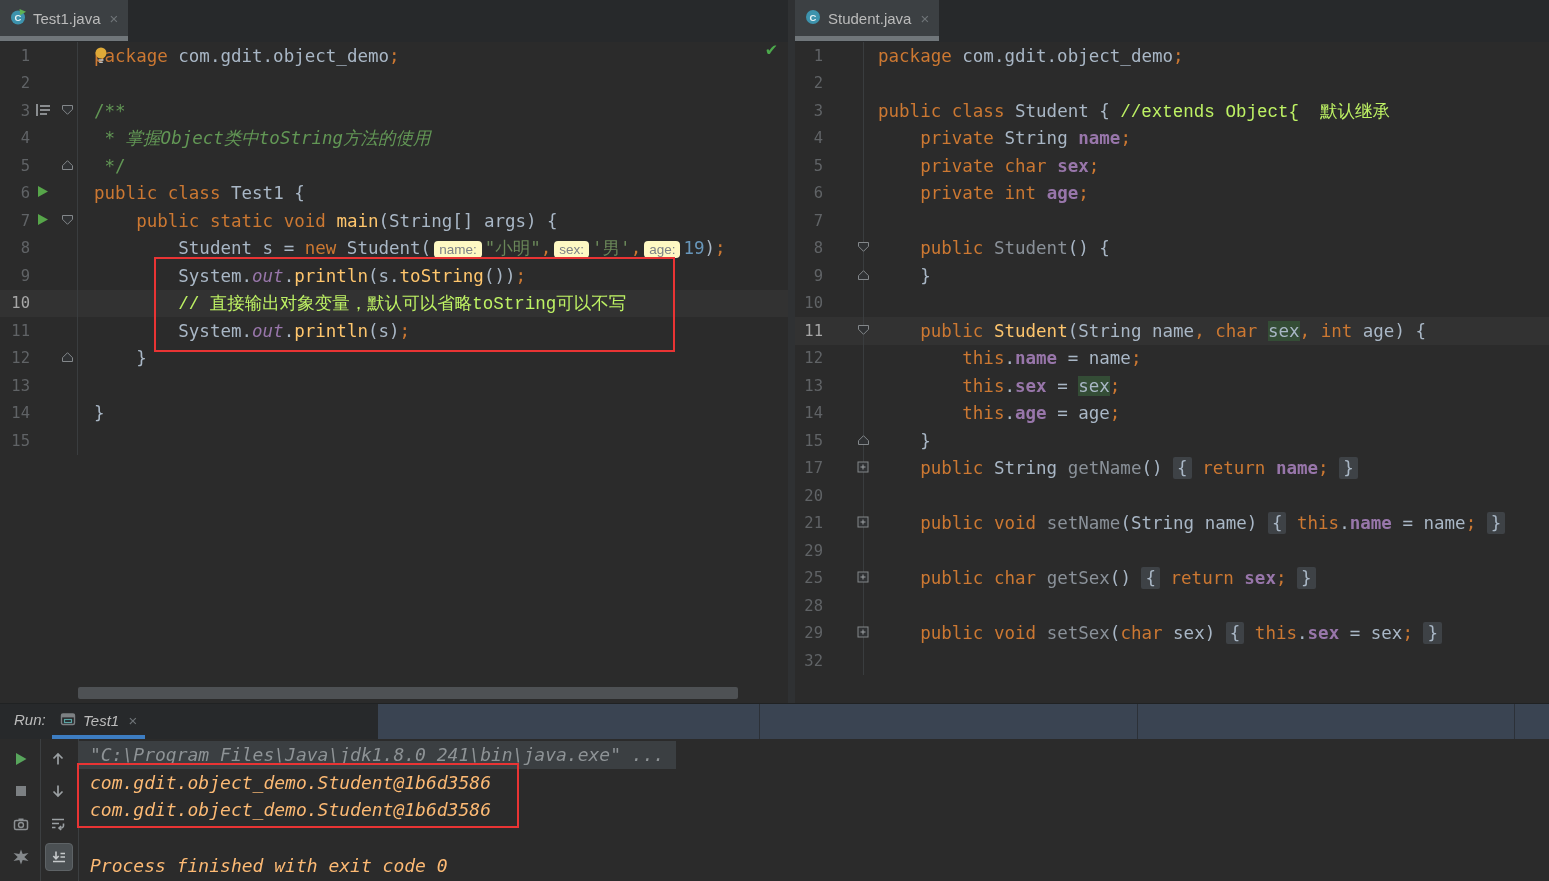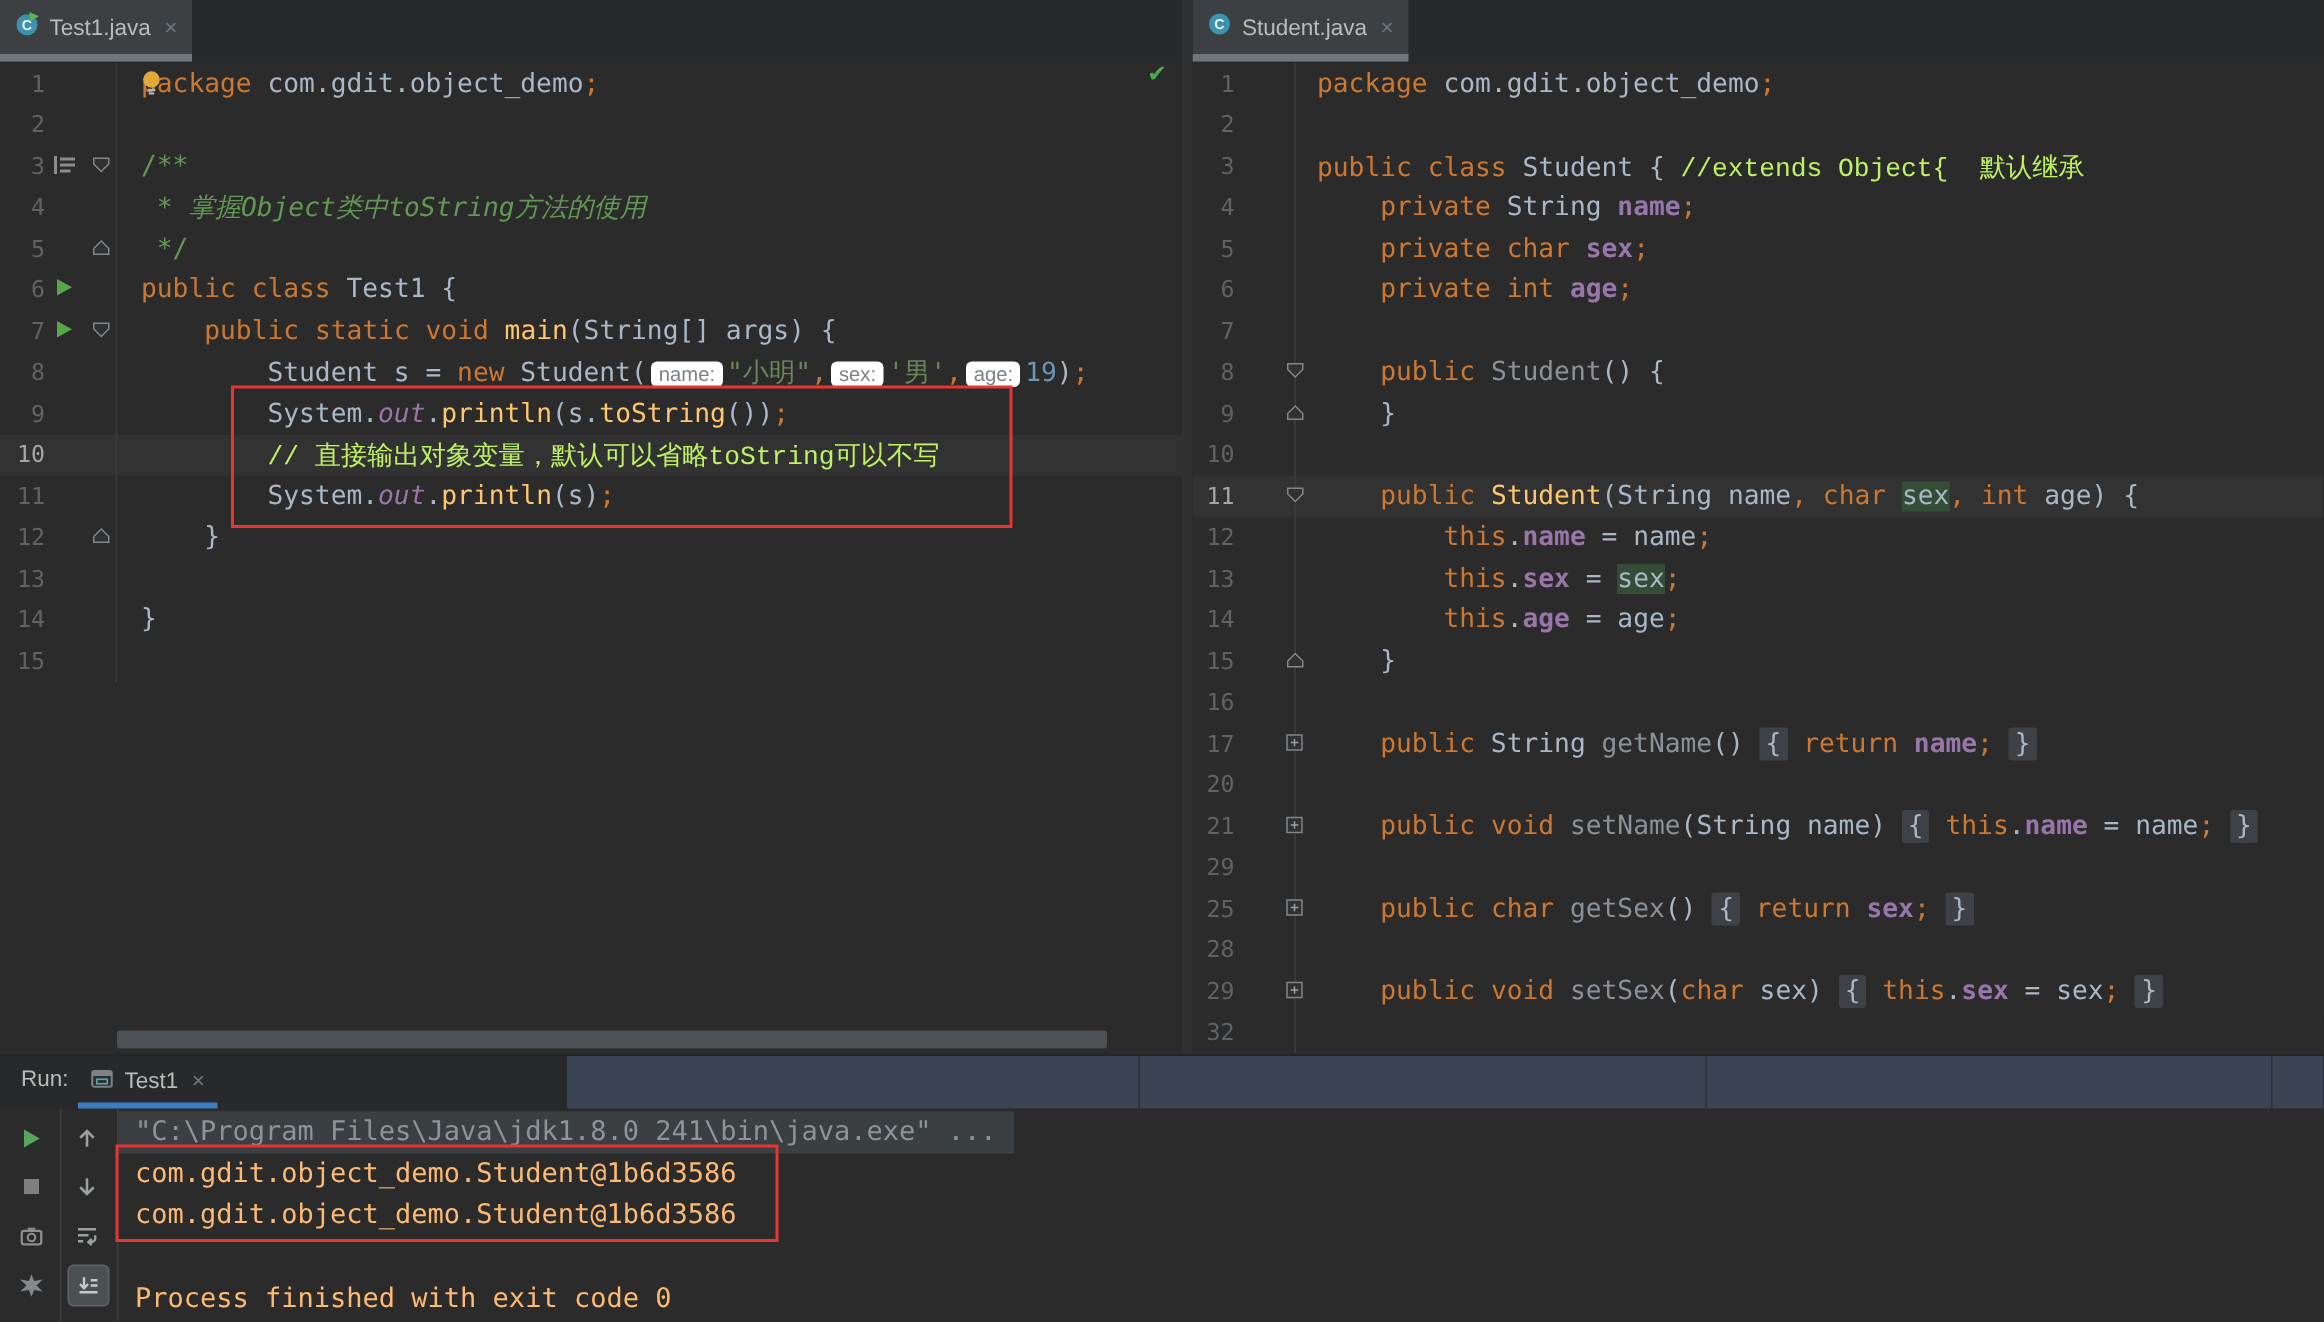--- a/index.html
+++ b/index.html
@@ -43,37 +43,37 @@
   .tk-m{color:#ffc66d;}
   .tk-f{color:#9876aa;font-weight:bold;}
   .tk-fi{color:#9876aa;font-style:italic;}
   .tk-str{color:#6a8759;}
   .tk-num{color:#6897bb;}
   .tk-c{color:#bef264;font-family:Liberation Mono, monospace;}
   .tk-d{color:#629755;}
   .tk-di{color:#629755;font-style:italic;}
   .tk-s{color:#cc7832;}
   .tk-g{color:#8a9199;}
-  .tk-h{background:#ffffff;color:#7e8287;border-radius:4px;padding:1px 5px;font-size:13.5px;
+  .tk-h{background:#fef9c3;color:#7e8287;border-radius:4px;padding:1px 5px;font-size:13.5px;
     margin:0 3px;font-family:"Liberation Sans",sans-serif;}
   .tk-fb{background:#3e4246;color:#a9b7c6;padding:1px 4px;border-radius:2px;}
   .tk-hl{background:#344d36;color:#a9b7c6;}
 
   #left-check{position:absolute;left:766px;top:38px;color:#4ca94c;font-size:18px;font-weight:bold;z-index:4;}
   #left-hscroll{position:absolute;left:78px;top:687px;width:660px;height:12px;background:#4e5154;
     border-radius:2px;z-index:4;}
 
   
   .redrect{position:absolute;border:2px solid #e93434;z-index:9;pointer-events:none;}
   #rect-code{left:154px;top:257px;width:517px;height:91px;}
   #rect-out{left:77px;top:763px;width:438px;height:61px;}
 
   
   #run-panel{position:absolute;left:0;top:703px;width:1549px;height:178px;background:#2b2b2b;
-    border-top:1px solid #202223;}
+    border-top:1px solid #202223;font-style:italic;}
   #run-header{position:absolute;left:0;top:0;width:100%;height:35px;background:#27292b;}
   #run-header .blue{position:absolute;left:378px;right:0;top:0;bottom:0;background:#3a4452;}
   #run-header .vsep{position:absolute;top:0;bottom:0;width:1px;background:#2c3138;}
   #run-label{position:absolute;left:14px;top:7px;color:#bbbbbb;
     font-family:"Liberation Sans",sans-serif;font-size:15px;}
   #run-tab{position:absolute;left:52px;top:2px;height:29px;display:flex;align-items:center;gap:7px;
     padding:0 8px;color:#bbbbbb;font-family:"Liberation Sans",sans-serif;font-size:15px;
     border-bottom:4px solid #3d7dc2;}
   #run-tools{position:absolute;left:0;top:35px;width:79px;bottom:0;}
   #run-tools .vline{position:absolute;top:0;bottom:0;width:1px;background:#3c3f41;}
@@ -174,21 +174,20 @@
         <div class="crow"><div class="gut"><span class="gnum">10</span><span class="gico"></span><span class="gfold"></span></div><div class="code"></div></div>
         <div class="crow cur"><div class="gut"><span class="gnum">11</span><span class="gico"></span><span class="gfold"><span><svg width="13" height="12" viewBox="0 0 13 12">
                   <path d="M1.5 1.5 h10 v3.8 l-5 5 l-5 -5 z" fill="#2f3133" stroke="#83878a"></path>
                 </svg></span></span></div><div class="code"><span class="tk-p">    </span><span class="tk-k">public</span><span class="tk-p"> </span><span class="tk-m">Student</span><span class="tk-p">(String name</span><span class="tk-s">,</span><span class="tk-p"> </span><span class="tk-k">char</span><span class="tk-p"> </span><span class="tk-hl">sex</span><span class="tk-s">,</span><span class="tk-p"> </span><span class="tk-k">int</span><span class="tk-p"> age) {</span></div></div>
         <div class="crow"><div class="gut"><span class="gnum">12</span><span class="gico"></span><span class="gfold"></span></div><div class="code"><span class="tk-p">        </span><span class="tk-k">this</span><span class="tk-p">.</span><span class="tk-f">name</span><span class="tk-p"> = name</span><span class="tk-s">;</span></div></div>
         <div class="crow"><div class="gut"><span class="gnum">13</span><span class="gico"></span><span class="gfold"></span></div><div class="code"><span class="tk-p">        </span><span class="tk-k">this</span><span class="tk-p">.</span><span class="tk-f">sex</span><span class="tk-p"> = </span><span class="tk-hl">sex</span><span class="tk-s">;</span></div></div>
         <div class="crow"><div class="gut"><span class="gnum">14</span><span class="gico"></span><span class="gfold"></span></div><div class="code"><span class="tk-p">        </span><span class="tk-k">this</span><span class="tk-p">.</span><span class="tk-f">age</span><span class="tk-p"> = age</span><span class="tk-s">;</span></div></div>
         <div class="crow"><div class="gut"><span class="gnum">15</span><span class="gico"></span><span class="gfold"><span><svg width="13" height="12" viewBox="0 0 13 12">
                   <path d="M1.5 10.5 h10 v-3.8 l-5 -5 l-5 5 z" fill="#2f3133" stroke="#83878a"></path>
                 </svg></span></span></div><div class="code"><span class="tk-p">    }</span></div></div>
-        <div class="crow"><div class="gut"><span class="gnum">16</span><span class="gico"></span><span class="gfold"></span></div><div class="code"></div></div>
         <div class="crow"><div class="gut"><span class="gnum">17</span><span class="gico"></span><span class="gfold"><span><svg width="12" height="12" viewBox="0 0 12 12">
                   <rect x="1" y="1" width="10" height="10" fill="#2f3133" stroke="#83878a"></rect>
                   <path d="M6 3.5 V8.5 M3.5 6 H8.5" stroke="#9da1a4"></path>
                 </svg></span></span></div><div class="code"><span class="tk-p">    </span><span class="tk-k">public</span><span class="tk-p"> String </span><span class="tk-g">getName</span><span class="tk-p">() </span><span class="tk-fb">{</span><span class="tk-p"> </span><span class="tk-k">return</span><span class="tk-p"> </span><span class="tk-f">name</span><span class="tk-s">;</span><span class="tk-p"> </span><span class="tk-fb">}</span></div></div>
         <div class="crow"><div class="gut"><span class="gnum">20</span><span class="gico"></span><span class="gfold"></span></div><div class="code"></div></div>
         <div class="crow"><div class="gut"><span class="gnum">21</span><span class="gico"></span><span class="gfold"><span><svg width="12" height="12" viewBox="0 0 12 12">
                   <rect x="1" y="1" width="10" height="10" fill="#2f3133" stroke="#83878a"></rect>
                   <path d="M6 3.5 V8.5 M3.5 6 H8.5" stroke="#9da1a4"></path>
                 </svg></span></span></div><div class="code"><span class="tk-p">    </span><span class="tk-k">public</span><span class="tk-p"> </span><span class="tk-k">void</span><span class="tk-p"> </span><span class="tk-g">setName</span><span class="tk-p">(String name) </span><span class="tk-fb">{</span><span class="tk-p"> </span><span class="tk-k">this</span><span class="tk-p">.</span><span class="tk-f">name</span><span class="tk-p"> = name</span><span class="tk-s">;</span><span class="tk-p"> </span><span class="tk-fb">}</span></div></div>
         <div class="crow"><div class="gut"><span class="gnum">29</span><span class="gico"></span><span class="gfold"></span></div><div class="code"></div></div>

